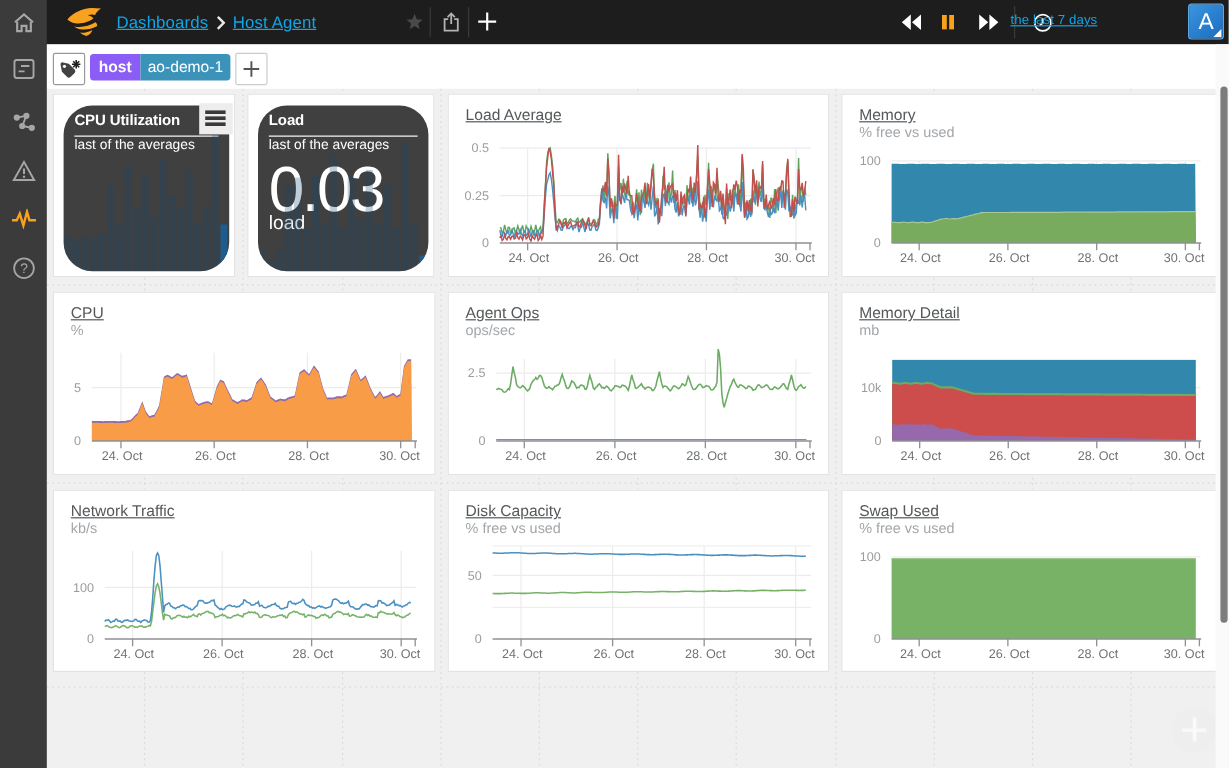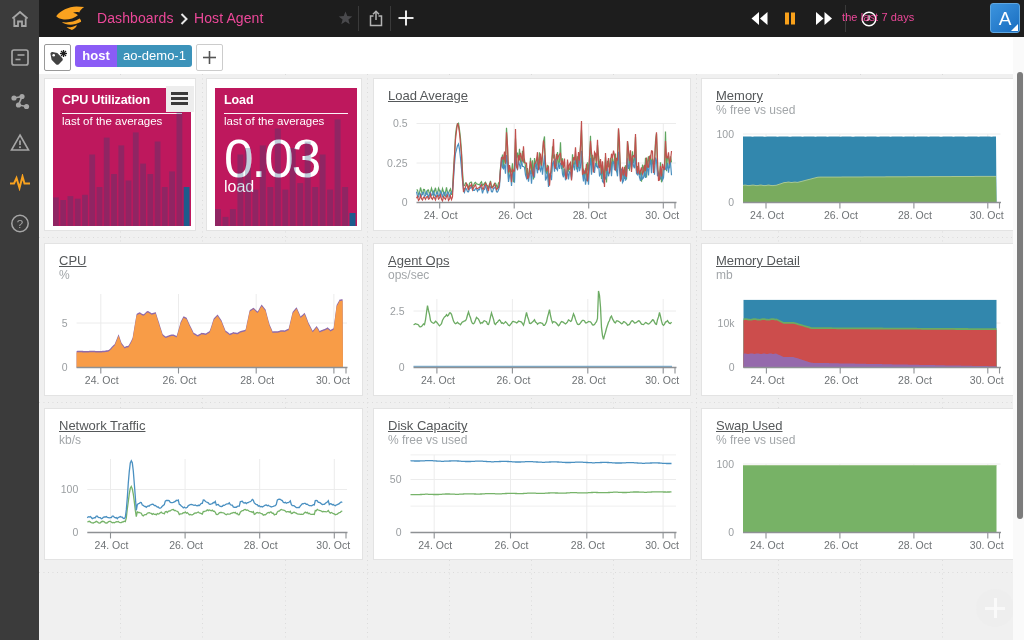--- a/index.html
+++ b/index.html
@@ -1,28 +1,28 @@
 <!DOCTYPE html>
 <html><head><meta charset="utf-8"><style>
 * { margin:0; padding:0; box-sizing:border-box; }
 html,body { width:1024px; height:640px; overflow:hidden; font-family:"Liberation Sans",sans-serif; }
 #page { position:relative; width:1024px; height:640px; background:#f0f0f0; }
 #topbar { position:absolute; left:0; top:0; width:1024px; height:37px; background:#1d1d1d; }
 #sidebar { position:absolute; left:0; top:0; width:39px; height:640px; background:#3b3b3b; z-index:5; }
 #tagbar { position:absolute; left:39px; top:37px; width:985px; height:37px; background:#fff; }
 #content { position:absolute; left:39px; top:74px; width:985px; height:566px; }
 .sbi { position:absolute; left:50%; transform:translateX(-50%); }
-.crumb { position:absolute; top:10px; font-size:14px; color:#ec4899; letter-spacing:0.1px; }
+.crumb { position:absolute; top:10px; font-size:14px; color:#0ea5e9; letter-spacing:0.1px;text-decoration:underline; }
 .vdot { position:absolute; top:74px; bottom:0; width:1px; background-image:linear-gradient(#dadada 1.2px, transparent 1.2px); background-size:1px 4.5px; }
 .hdot { position:absolute; left:39px; right:0; height:1px; background-image:linear-gradient(90deg,#dadada 1.2px, transparent 1.2px); background-size:4.5px 1px; }
 .card { position:absolute; background:#fff; border:1px solid #e3e3e3; }
 .ttl { position:absolute; left:14px; top:9px; font-size:13px; color:#55585a; z-index:2;text-decoration:underline; }
 .sub { position:absolute; left:14px; top:24px; font-size:12px; color:#a2a6a9; z-index:2; }
 .card svg { z-index:1; }
-.bpanel { position:absolute; background:#be185d; color:#fff; overflow:hidden; }
+.bpanel { position:absolute; background:#404040; color:#fff; overflow:hidden;border-radius:24px; }
 .bntitle { position:absolute; left:9px; right:9px; top:5px; font-size:12.5px; letter-spacing:-0.1px; font-weight:bold; padding-bottom:6px; border-bottom:1px solid rgba(255,255,255,0.95); }
 .bnsub { position:absolute; left:9px; top:27px; font-size:11.5px; }
 .bnnum { position:absolute; left:9px; top:40px; font-size:53px; font-weight:normal; letter-spacing:-2px; }
 .bnunit { font-size:17px; font-weight:normal; letter-spacing:0; margin-left:2px; }
 .bnbelow { position:absolute; left:9px; top:90px; font-size:16px; }
 .cmenu { position:absolute; right:1px; top:7px; width:28px; height:26px; background:#ededed; z-index:3; padding:6px 5px; }
 .hline { height:2.5px; background:#3a3a3a; margin-bottom:2.5px; width:17px; }
 #strack { position:absolute; left:1013px; top:37px; width:11px; height:603px; background:#fafafa; z-index:8; }
 #scrollthumb { position:absolute; left:1017px; top:72px; width:6px; height:447px; background:#7c7c7c; border-radius:3px; z-index:9; }
 #fab { position:absolute; left:976px; top:589px; width:38px; height:38px; border-radius:50%; background:#eeeeee; z-index:2; }

